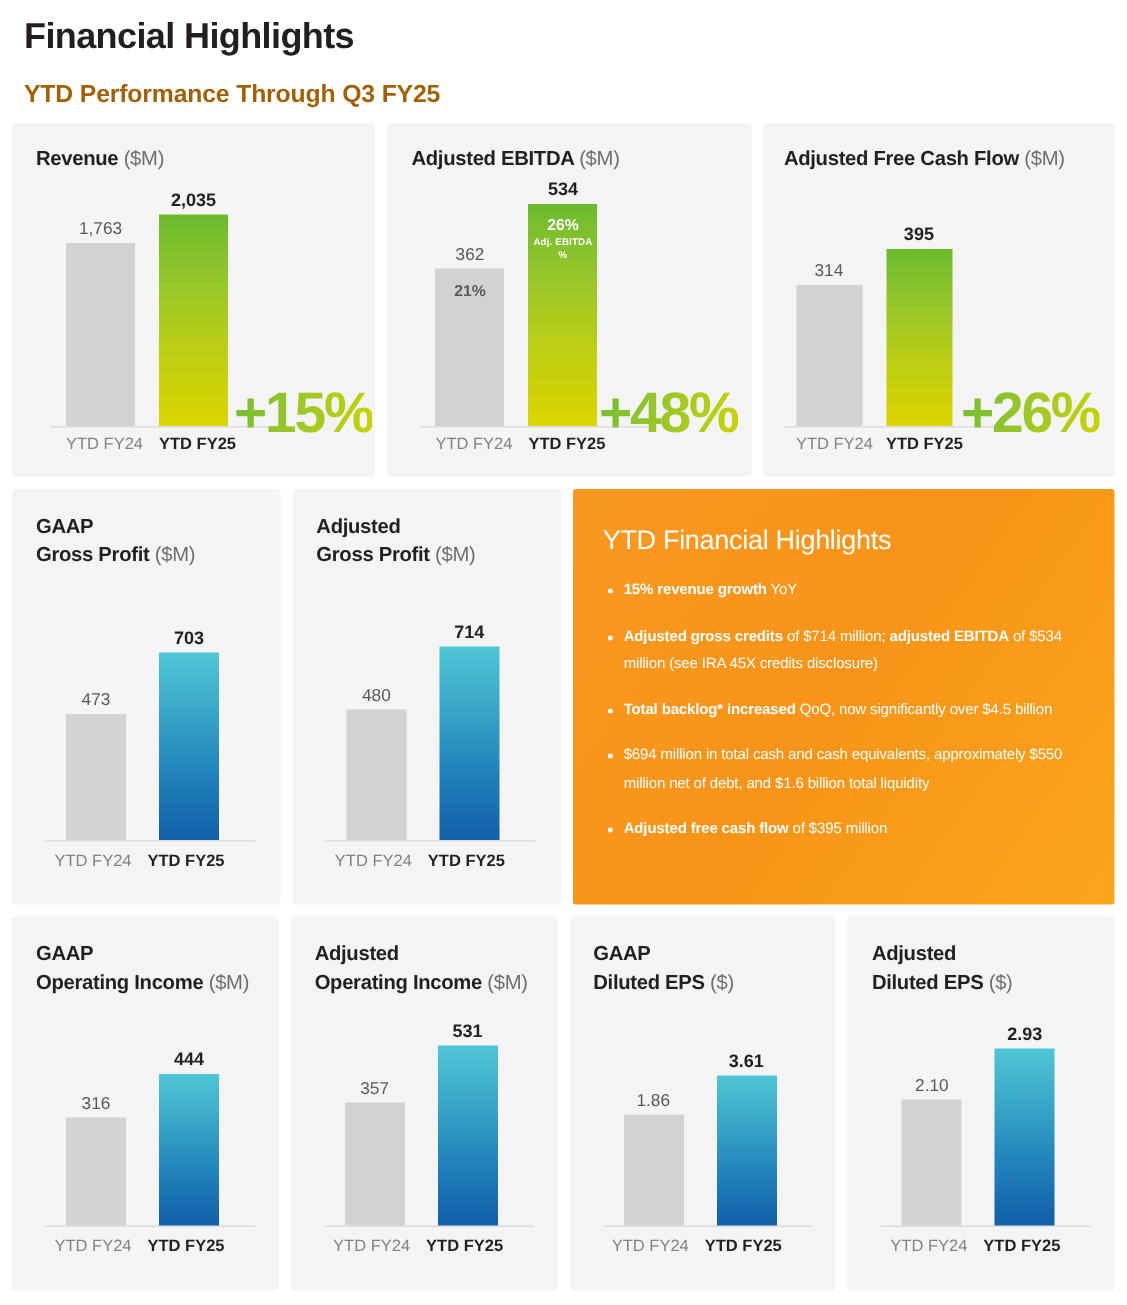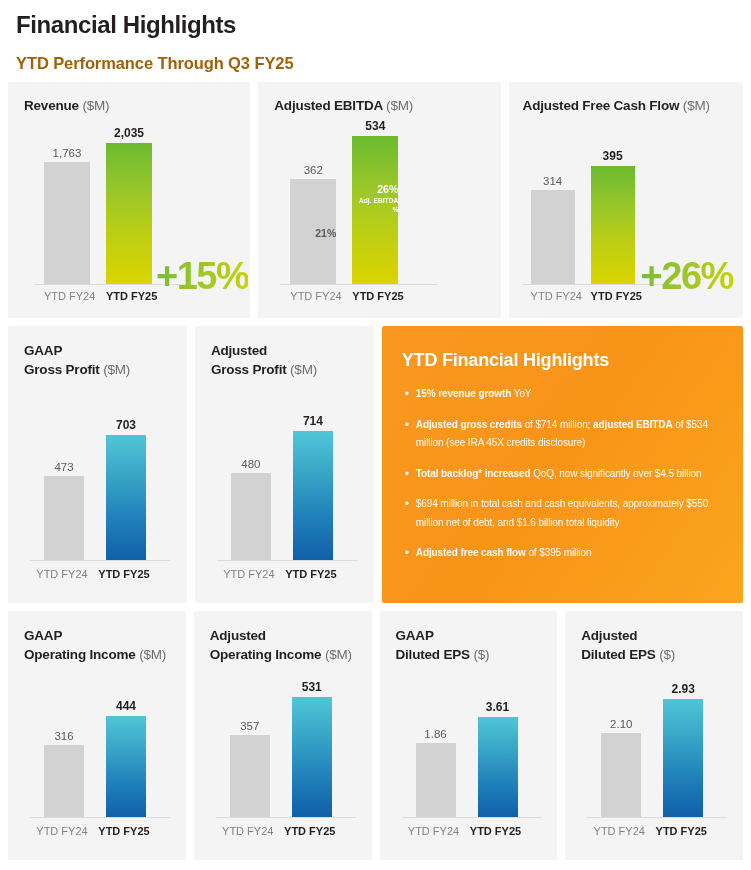--- a/index.html
+++ b/index.html
@@ -58,22 +58,22 @@
   }
   .bar-val.hi { font-weight: bold; color: #231f20; font-size: 12px; }
   .axis-lbl {
     position: absolute; text-align: center;
     font-size: 11px; color: #808285; white-space: nowrap;
   }
   .axis-lbl.hi { font-weight: bold; color: #231f20; }
 
   
   .inbar {
-    position: absolute; text-align: right; width: 100%;
-    font-size: 10.5px; font-weight: bold; color: #58595b; margin-top: 39px;
+    position: absolute; text-align: center; width: 100%;
+    font-size: 10.5px; font-weight: bold; color: #58595b;
   }
   .inbar-w { color: #ffffff; }
   .inbar-sub {
     display: block; font-size: 6.5px; font-weight: bold;
     line-height: 9px; margin-top: 1px; letter-spacing: 0.1px;
   }
 
   
   .pct {
     position: absolute; font-size: 38px; font-weight: bold;
@@ -82,21 +82,21 @@
     -webkit-background-clip: text; background-clip: text;
     -webkit-text-fill-color: transparent; color: #8cc63f;
   }
 
   
   .highlights {
     background: linear-gradient(125deg, #f99820 0%, #f89418 48%, #fba51c 100%);
     border-radius: 2px; padding: 22px 20px 18px 20px; color: #ffffff;
   }
   .hl-title {
-    font-size: 18px; font-weight: bold; line-height: 24px;
+    font-size: 18px; font-weight: normal; line-height: 24px;
     letter-spacing: -0.2px; margin-bottom: 13px;
   }
   .hl-item { display: flex; margin-bottom: 12px; }
   .hl-dot {
     flex: 0 0 14px; font-size: 12px; line-height: 18px;
     padding-left: 3px;
   }
   .hl-text { font-size: 10px; line-height: 18.5px; letter-spacing: -0.1px; }
   .hl-text b { font-weight: bold; }
 </style>
@@ -143,20 +143,21 @@
           <div class="inbar inbar-w" style="top:8px;">
             <span>26%</span>
             <span class="inbar-sub">Adj. EBITDA %</span>
           </div>
         </div>
         <div class="bar-val" style="left:10px;width:46px;bottom:109px;">362</div>
         <div class="bar-val hi" style="left:72px;width:46px;bottom:152px;">534</div>
       </div>
       <div class="axis-lbl" style="left:32px;top:208px;width:46px;">YTD FY24</div>
       <div class="axis-lbl hi" style="left:94px;top:208px;width:46px;">YTD FY25</div>
+      <div class="pct" style="left:141px;top:173px;">+48%</div>
     </div>
 
     <div class="panel" style="width:237px;height:236px;">
       <div class="p-title" style="position:absolute;left:14px;top:15px;">
         <span>Adjusted Free Cash Flow</span>
         <span class="unit">($M)</span>
       </div>
       <div class="chart" style="position:absolute;left:14px;top:48px;width:200px;height:155px;">
         <div class="baseline" style="bottom:0;width:152px;"></div>
         <div class="bar gray" style="left:8px;width:44px;height:94px;"></div>

